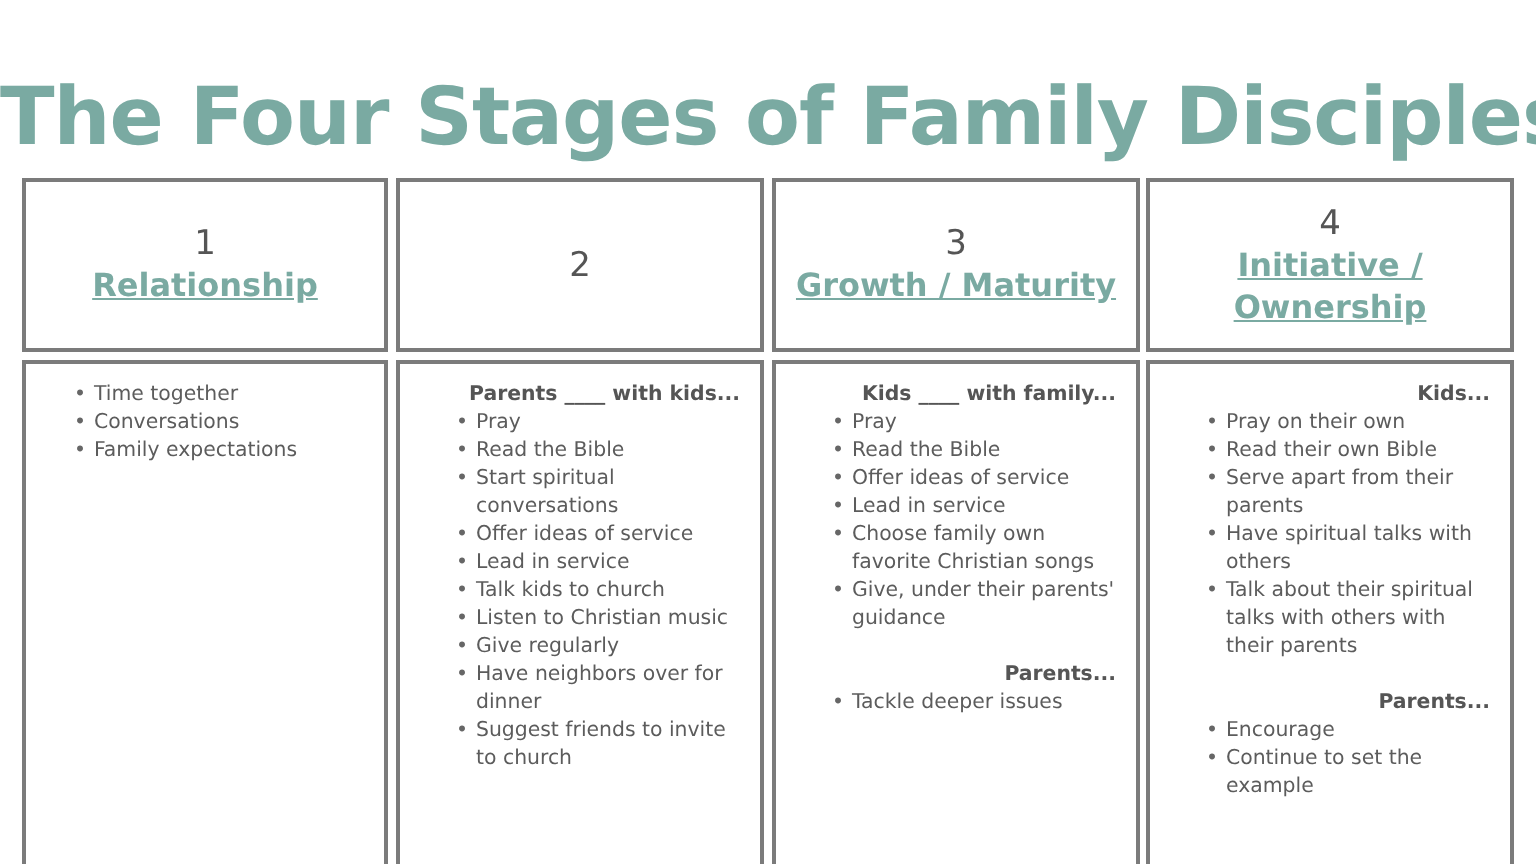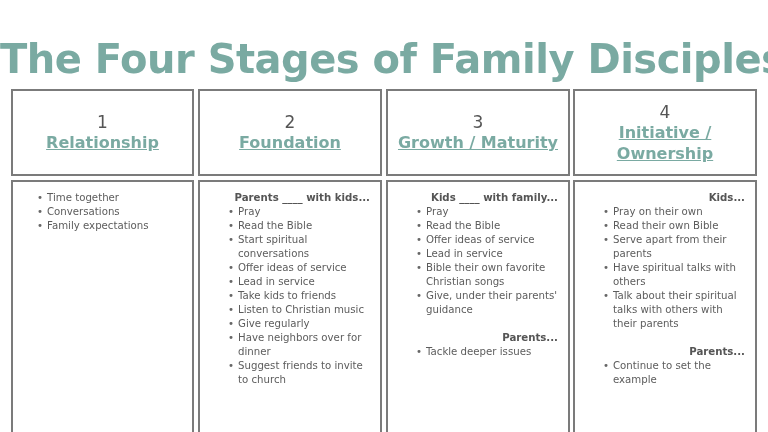--- a/index.html
+++ b/index.html
@@ -29,21 +29,20 @@
 <body>
 
 <div class="title">The Four Stages of Family Discipleship</div>
 
 <div class="box head c1">
   <div class="num">1</div>
   <div class="name">Relationship</div>
 </div>
 <div class="box head c2">
   <div class="num">2</div>
-  <div class="name">Foundation</div>
 </div>
 <div class="box head c3">
   <div class="num">3</div>
   <div class="name">Growth / Maturity</div>
 </div>
 <div class="box head c4">
   <div class="num">4</div>
   <div class="name" style="width:110px;">Initiative / Ownership</div>
 </div>
 
@@ -56,36 +55,36 @@
 </div>
 
 <div class="box body c2">
   <p class="lbl">Parents ____ with kids...</p>
   <ul>
     <li>Pray</li>
     <li>Read the Bible</li>
     <li>Start spiritual conversations</li>
     <li>Offer ideas of service</li>
     <li>Lead in service</li>
-    <li>Take kids to friends</li>
+    <li>Talk kids to church</li>
     <li>Listen to Christian music</li>
     <li>Give regularly</li>
     <li>Have neighbors over for dinner</li>
     <li>Suggest friends to invite to church</li>
   </ul>
 </div>
 
 <div class="box body c3">
   <p class="lbl">Kids ____ with family...</p>
   <ul>
     <li>Pray</li>
     <li>Read the Bible</li>
     <li>Offer ideas of service</li>
     <li>Lead in service</li>
-    <li>Bible their own favorite Christian songs</li>
+    <li>Choose family own favorite Christian songs</li>
     <li>Give, under their parents' guidance</li>
   </ul>
   <div class="gap"></div>
   <p class="lbl">Parents...</p>
   <ul>
     <li>Tackle deeper issues</li>
   </ul>
 </div>
 
 <div class="box body c4">
@@ -93,15 +92,16 @@
   <ul>
     <li>Pray on their own</li>
     <li>Read their own Bible</li>
     <li>Serve apart from their parents</li>
     <li>Have spiritual talks with others</li>
     <li>Talk about their spiritual talks with others with their parents</li>
   </ul>
   <div class="gap"></div>
   <p class="lbl">Parents...</p>
   <ul>
+    <li>Encourage</li>
     <li>Continue to set the example</li>
   </ul>
 </div>
 
 </body></html>

